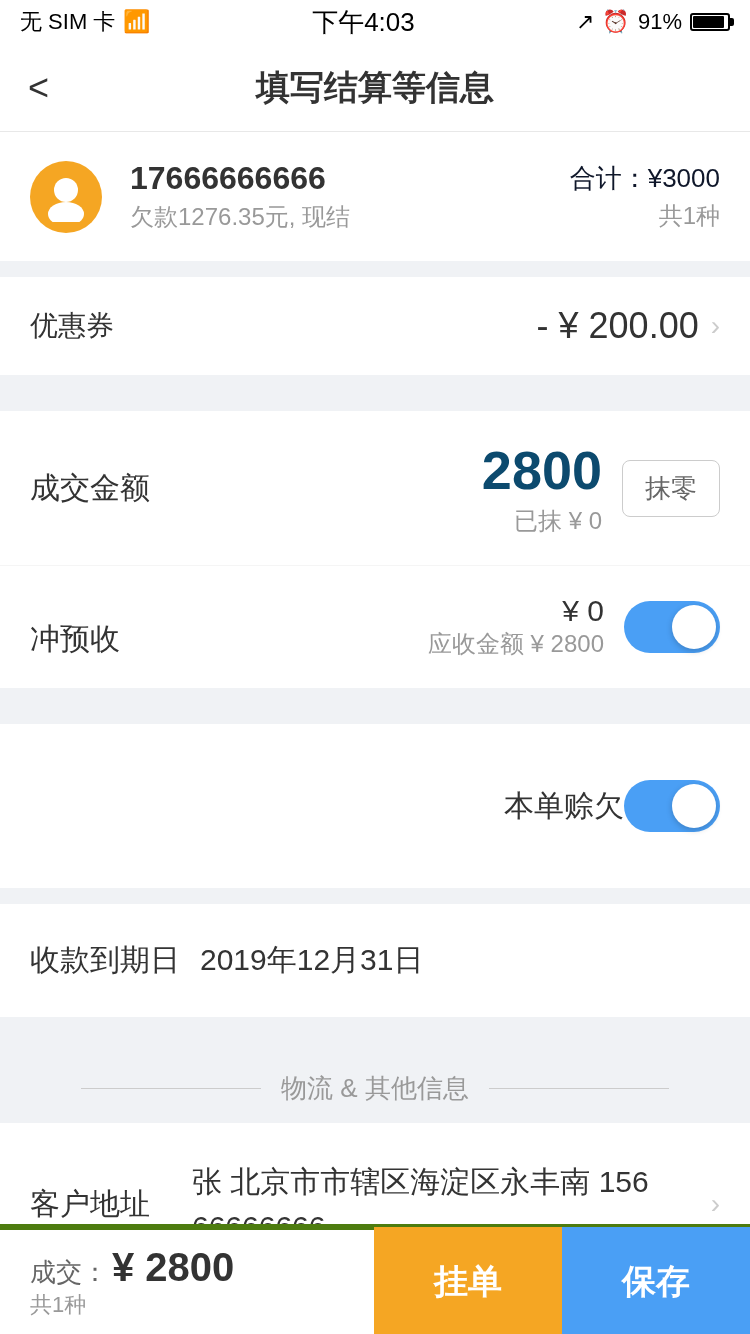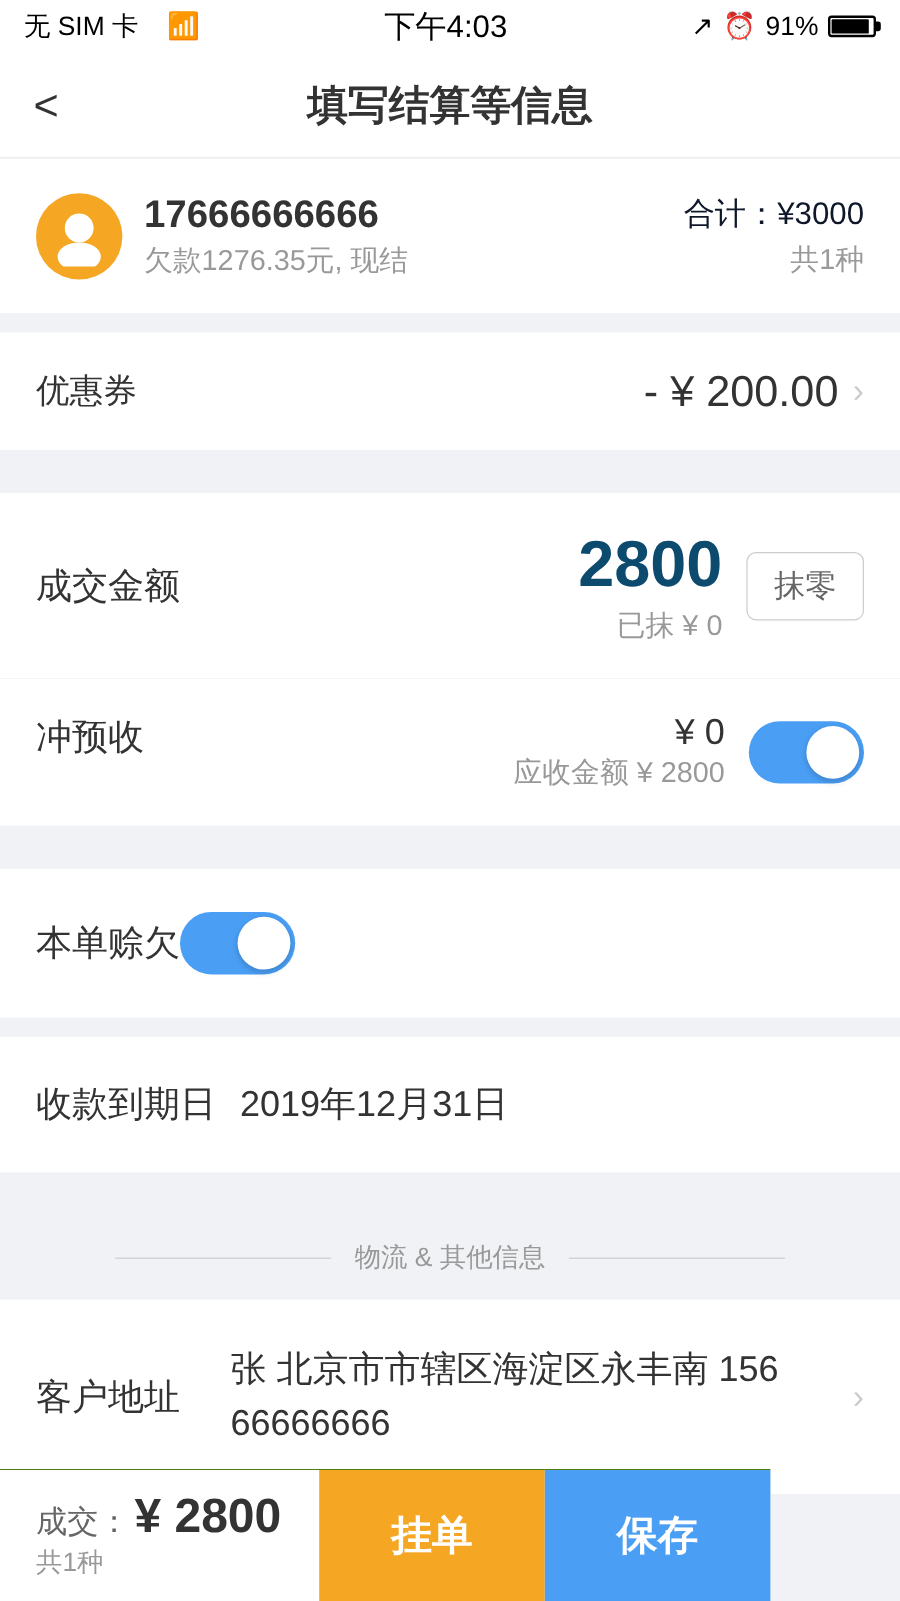--- a/index.html
+++ b/index.html
@@ -19,21 +19,21 @@
       width: 750px;
       height: 44px;
       background: #fff;
       display: flex;
       align-items: center;
       justify-content: space-between;
       padding: 0 20px;
       font-size: 22px;
       color: #000;
     }
-    .status-left { display: flex; align-items: center; gap: 24px; }
+    .status-left { display: flex; align-items: center; gap: 8px; }
     .status-center { font-weight: 500; font-size: 26px; }
     .status-right { display: flex; align-items: center; gap: 8px; font-size: 22px; }
     .battery {
       width: 40px; height: 18px;
       border: 2px solid #000;
       border-radius: 3px;
       position: relative;
       display: inline-flex;
       align-items: center;
     }
@@ -90,21 +90,21 @@
       background: #fff;
       padding: 28px 30px;
       display: flex;
       align-items: center;
       justify-content: space-between;
       margin-bottom: 16px;
     }
     .user-left {
       display: flex;
       align-items: center;
-      gap: 18px;
+      gap: 28px;
     }
     .avatar {
       width: 72px;
       height: 72px;
       border-radius: 50%;
       background: #f5a623;
       display: flex;
       align-items: center;
       justify-content: center;
       overflow: hidden;
@@ -233,21 +233,21 @@
       position: absolute;
       top: 4px;
       right: 4px;
       box-shadow: 0 2px 6px rgba(0,0,0,0.2);
     }
 
     
     .prepay-row {
       padding: 28px 30px;
       display: flex;
-      align-items: flex-start;
+      align-items: flex-end;
       justify-content: space-between;
       gap: 48px;
     }
     .prepay-right {
       display: flex;
       align-items: center;
       gap: 20px;
     }
     .prepay-value {
       text-align: right;
@@ -260,24 +260,24 @@
       font-size: 24px;
       color: #999;
     }
 
     
     .credit-section {
       background: #fff;
       margin-bottom: 16px;
     }
     .credit-row {
-      padding: 36px 30px;
-      display: flex;
-      align-items: center;
-      justify-content: flex-start;
+      padding: 56px 30px;
+      display: flex;
+      align-items: center;
+      justify-content: flex-end;
     }
     .credit-label {
       font-size: 30px;
       color: #333;
     }
 
     
     .duedate-section {
       background: #fff;
       margin-bottom: 16px;
@@ -307,21 +307,21 @@
       justify-content: center;
       gap: 20px;
     }
     .logistics-line {
       flex: 1;
       height: 1px;
       background: #ccc;
       max-width: 180px;
     }
     .logistics-text {
-      font-size: 22px;
+      font-size: 26px;
       color: #999;
     }
 
     
     .address-section {
       background: #fff;
       margin-bottom: 16px;
     }
     .address-row {
       padding: 36px 30px;
@@ -340,26 +340,26 @@
       color: #333;
       flex: 1;
       line-height: 1.5;
     }
 
     
     .footer {
       position: fixed;
       bottom: 0;
       left: 0;
-      width: 642px;
+      width: 750px;
       height: 110px;
       background: #fff;
       display: flex;
       align-items: center;
-      border-top: 1px solid #4d7c0f;
+      border-top: 6px solid #4d7c0f;
     }
     .footer-left {
       flex: 1;
       padding: 0 30px;
     }
     .footer-deal {
       font-size: 26px;
       color: #666;
     }
     .footer-amount {

